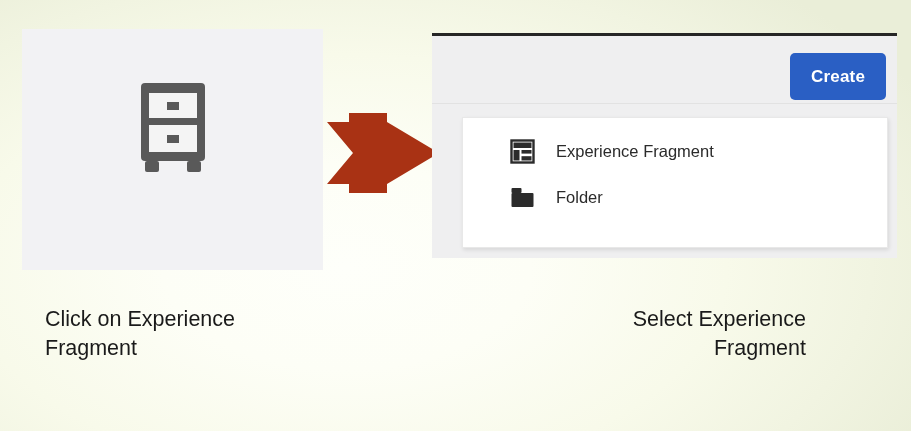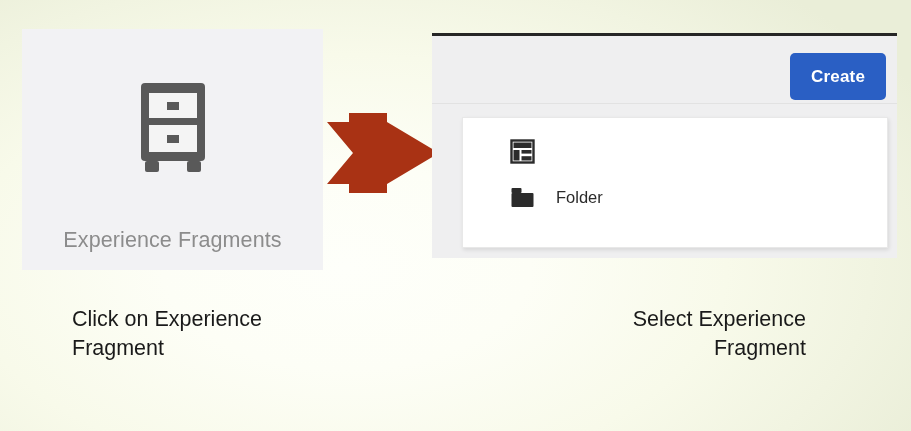--- a/index.html
+++ b/index.html
@@ -152,21 +152,21 @@
 
   
   .caption {
     position: absolute;
     font-size: 21.5px;
     line-height: 29px;
     color: #1a1a1a;
     font-family: "Liberation Sans", sans-serif;
     white-space: pre-line;
   }
-  #caption-left  { left: 45px;  top: 305px; width: 300px; margin-left: 27px; }
+  #caption-left  { left: 45px;  top: 305px; width: 300px; }
   #caption-right { left: 506px; top: 305px; width: 300px; text-align: right; }
 </style>
 </head>
 <body>
 
 <div id="bg-gradient"></div>
 
 <div id="left-tile">
 
   <div id="cabinet-icon-wrap">
@@ -180,21 +180,20 @@
 
       <rect x="13" y="44" width="48" height="27" fill="#f4f4f4"></rect>
 
       <rect x="31" y="54" width="12" height="8" fill="#595959"></rect>
 
       <rect x="9" y="80" width="14" height="11" rx="2" ry="2" fill="#595959"></rect>
       <rect x="51" y="80" width="14" height="11" rx="2" ry="2" fill="#595959"></rect>
     </svg>
   </div>
 
-  <div id="tile-label">Experience Fragments</div>
 </div>
 
 <div id="arrow-wrap">
   <svg width="112" height="86" viewBox="0 0 112 86" xmlns="http://www.w3.org/2000/svg">
     <polygon points="0,12 22,12 22,3 60,3 60,12 112,43 60,74 60,83 22,83 22,74 0,74 26,43" fill="#A93214"></polygon>
   </svg>
 </div>
 
 <div id="right-panel">
 
@@ -207,20 +206,21 @@
     <div class="dropdown-item" id="dropdown-item-experience-fragment">
       <span class="item-icon">
         <svg width="25" height="25" viewBox="0 0 25 25" xmlns="http://www.w3.org/2000/svg">
           <rect x="1.5" y="1.5" width="22" height="22" fill="none" stroke="#2b2b2b" stroke-width="2.4"></rect>
           <rect x="3.5" y="3.5" width="18" height="5.5" fill="#2b2b2b"></rect>
           <rect x="3.5" y="11" width="6" height="10.5" fill="#2b2b2b"></rect>
           <rect x="11.5" y="11" width="10" height="3.6" fill="#2b2b2b"></rect>
           <rect x="11.5" y="17.2" width="10" height="4.3" fill="#2b2b2b"></rect>
         </svg>
       </span>
+      <span class="item-label">Experience Fragment</span>
     </div>
 
     <div class="dropdown-item" id="dropdown-item-folder">
       <span class="item-icon">
         <svg width="25" height="25" viewBox="0 0 25 25" xmlns="http://www.w3.org/2000/svg">
           <rect x="1.5" y="3" width="10" height="5" rx="1" ry="1" fill="#2b2b2b"></rect>
           <rect x="1.5" y="8" width="22" height="14" rx="1" ry="1" fill="#2b2b2b"></rect>
         </svg>
       </span>
       <span class="item-label">Folder</span>

